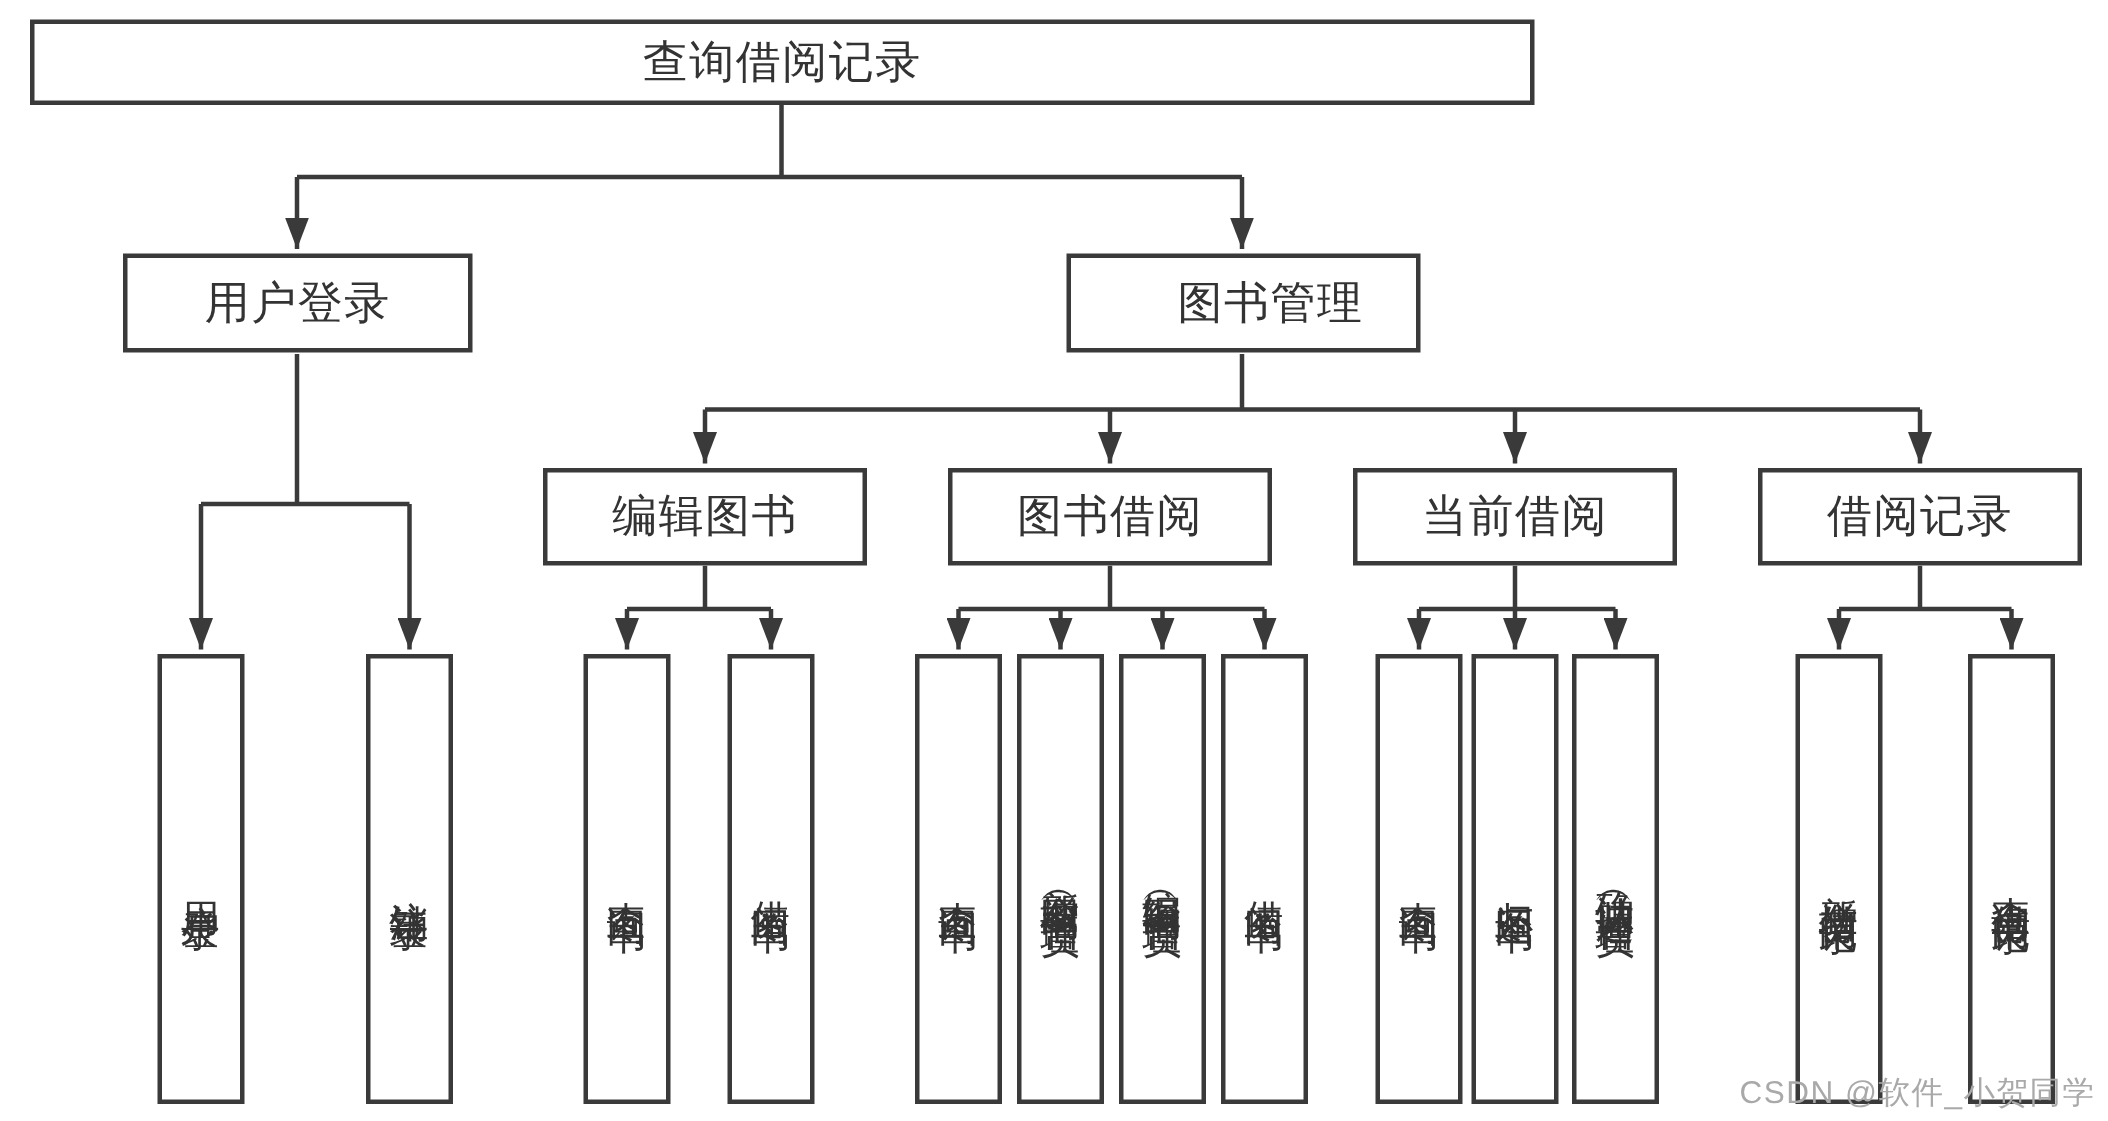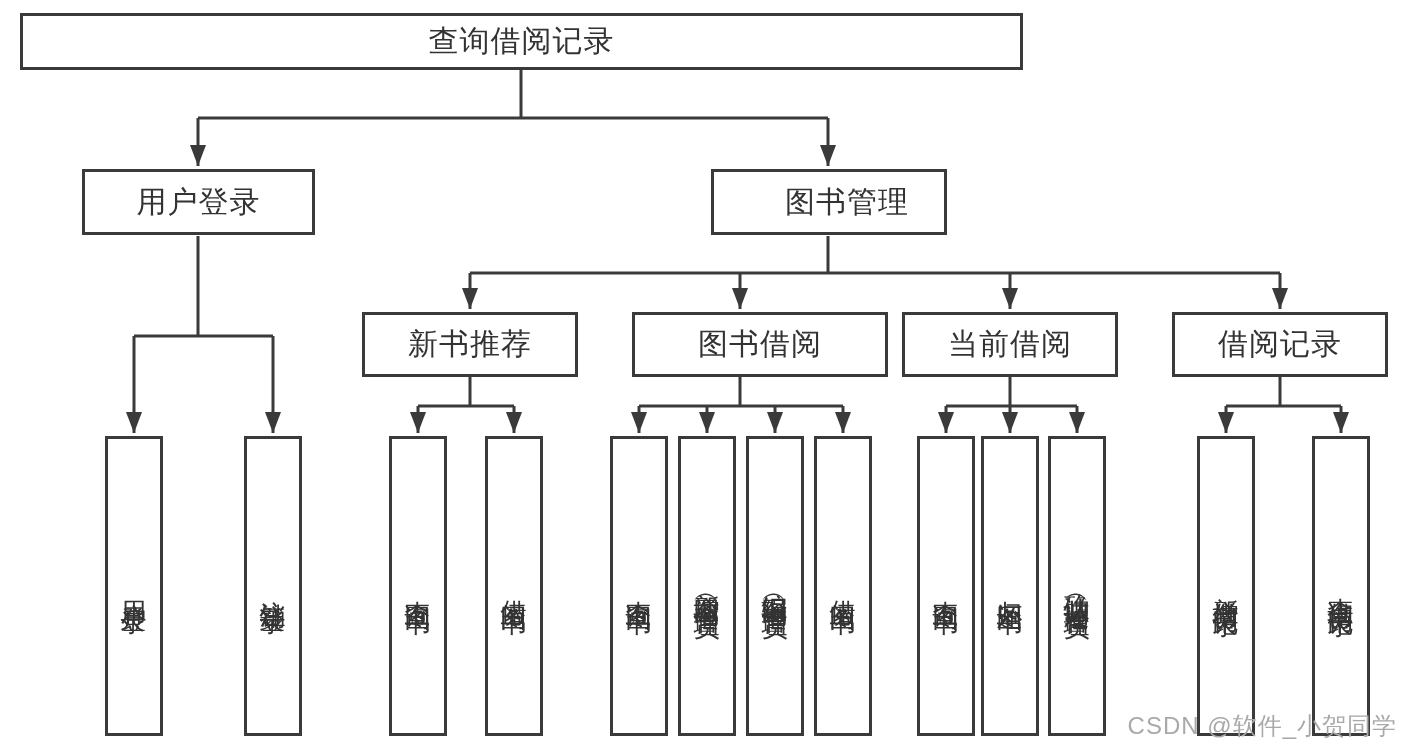--- a/index.html
+++ b/index.html
@@ -30,34 +30,34 @@
     text-orientation: mixed;
     letter-spacing: 3px;
     line-height: 1;
     white-space: nowrap;
   }
   
   #n-root   { left: 20px;   top: 13px;  width: 1003px; height: 57px; }
   #n-login  { left: 82px;   top: 169px; width: 233px;  height: 66px; }
   #n-mgmt   { left: 711px;  top: 169px; width: 236px;  height: 66px; padding-left: 36px; }
   #n-rec    { left: 362px;  top: 312px; width: 216px;  height: 65px; }
-  #n-borrow { left: 632px;  top: 312px; width: 256px;  height: 65px; }
+  #n-borrow { left: 632px;  top: 312px; width: 216px;  height: 65px; }
   #n-cur    { left: 902px;  top: 312px; width: 216px;  height: 65px; }
   #n-log    { left: 1172px; top: 312px; width: 216px;  height: 65px; }
   .leaf { top: 436px; width: 58px; height: 300px; }
   #l-a1 { left: 105px; }  #l-a2 { left: 244px; }
   #l-b1 { left: 389px; }  #l-b2 { left: 485px; }
   #l-c1 { left: 610px; }  #l-c2 { left: 678px; }  #l-c3 { left: 746px; }  #l-c4 { left: 814px; }
   #l-d1 { left: 917px; }  #l-d2 { left: 981px; }  #l-d3 { left: 1048px; }
   #l-e1 { left: 1197px; } #l-e2 { left: 1312px; }
   .watermark {
     position: absolute;
     right: 8px;
     bottom: 5px;
-    font-size: 24px;
+    font-size: 21px;
     color: var(--watermark, #a9a9a9);
     letter-spacing: 1px;
     white-space: nowrap;
   }
 </style>
 </head>
 <body>
 
 <div class="canvas">
 
@@ -97,21 +97,21 @@
       <path d="M1226,406 V433" marker-end="url(#arw)"></path>
       <path d="M1341,406 V433" marker-end="url(#arw)"></path>
     </g>
   </svg>
 
   <div class="node h" id="n-root">查询借阅记录</div>
 
   <div class="node h" id="n-login">用户登录</div>
   <div class="node h" id="n-mgmt">图书管理</div>
 
-  <div class="node h" id="n-rec">新书推荐</div>
+  <div class="node h" id="n-rec">编辑图书</div>
   <div class="node h" id="n-borrow">图书借阅</div>
   <div class="node h" id="n-log">借阅记录</div>
   <div class="node h" id="n-cur">当前借阅</div>
 
   <div class="node v leaf" id="l-a1">
     <span>用户登录</span>
   </div>
   <div class="node v leaf" id="l-a2">
     <span>注销登录</span>
   </div>

